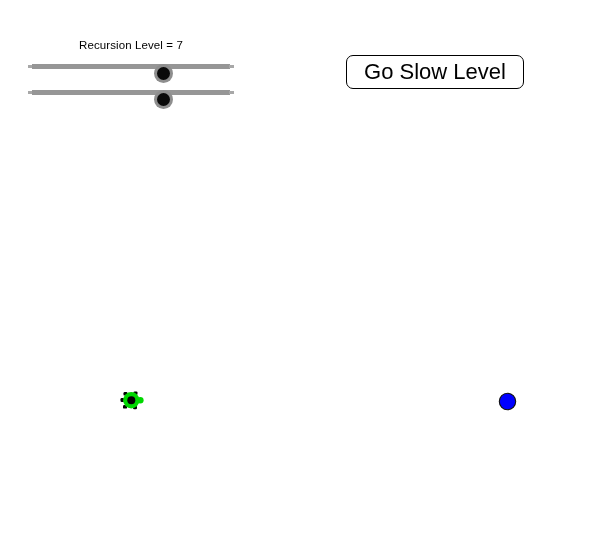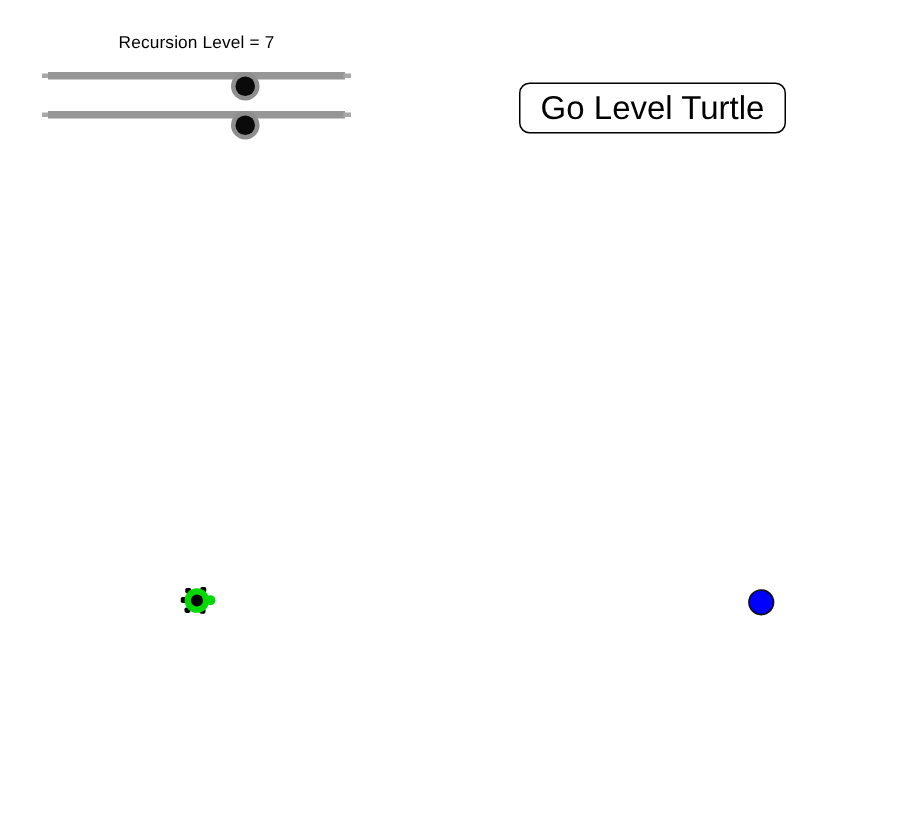--- a/index.html
+++ b/index.html
@@ -21,20 +21,21 @@
     top: 0;
     width: 600px;
     height: 550px;
   }
 
   
   .control-group {
     position: absolute;
     left: 0;
     width: 262px;
+    margin-top: 16px;
   }
   #control-recursion { top: 22px; }
   #control-smoothness { top: 62px; }
 
   .slider-label {
     text-align: center;
     font-size: 11.5px;
     color: #000000;
     line-height: 14px;
     letter-spacing: 0.1px;
@@ -154,21 +155,21 @@
     <div class="slider">
       <div class="slider-track">
         <div class="cap-left"></div>
         <div class="bar"></div>
         <div class="cap-right"></div>
         <div class="slider-thumb" id="thumb-smoothness" style="left: 66%;"></div>
       </div>
     </div>
   </div>
 
-  <button class="go-button">Go Level Turtle</button>
+  <button class="go-button">Go Slow Level</button>
 
   <svg class="sprite" id="turtle-sprite" viewBox="0 0 26 25">
 
     <rect x="4.5" y="4.0" width="4" height="3.6" rx="1.2" fill="#000000"></rect>
     <rect x="14.5" y="3.4" width="4" height="3.6" rx="1.2" fill="#000000"></rect>
     <rect x="4.0" y="17.0" width="4" height="3.6" rx="1.2" fill="#000000"></rect>
     <rect x="14.0" y="17.6" width="4" height="3.6" rx="1.2" fill="#000000"></rect>
     <rect x="1.5" y="10.0" width="3.6" height="4" rx="1.2" fill="#000000"></rect>
 
     <circle cx="21.3" cy="12.2" r="3.3" fill="#00d800"></circle>

